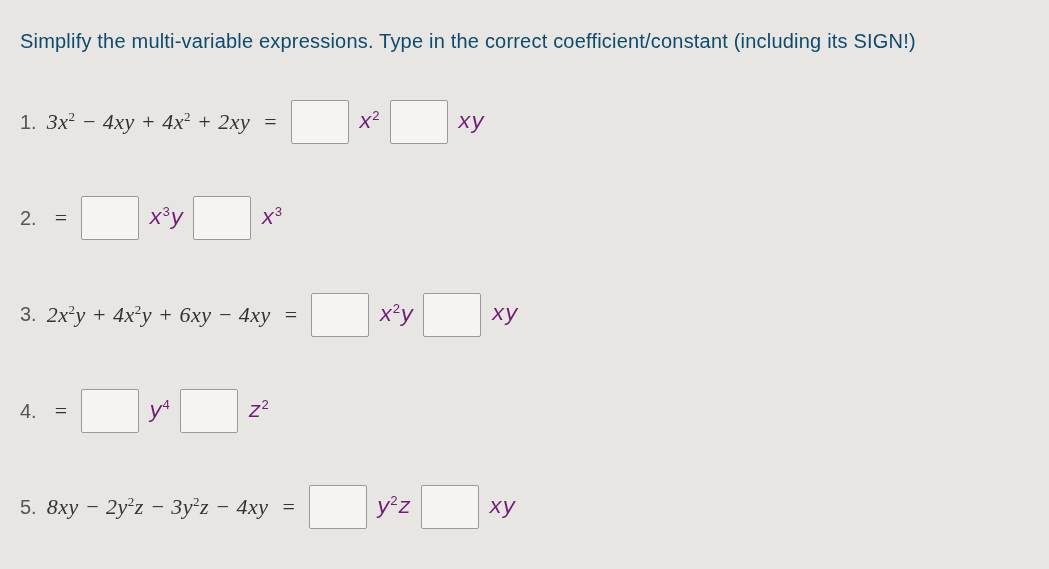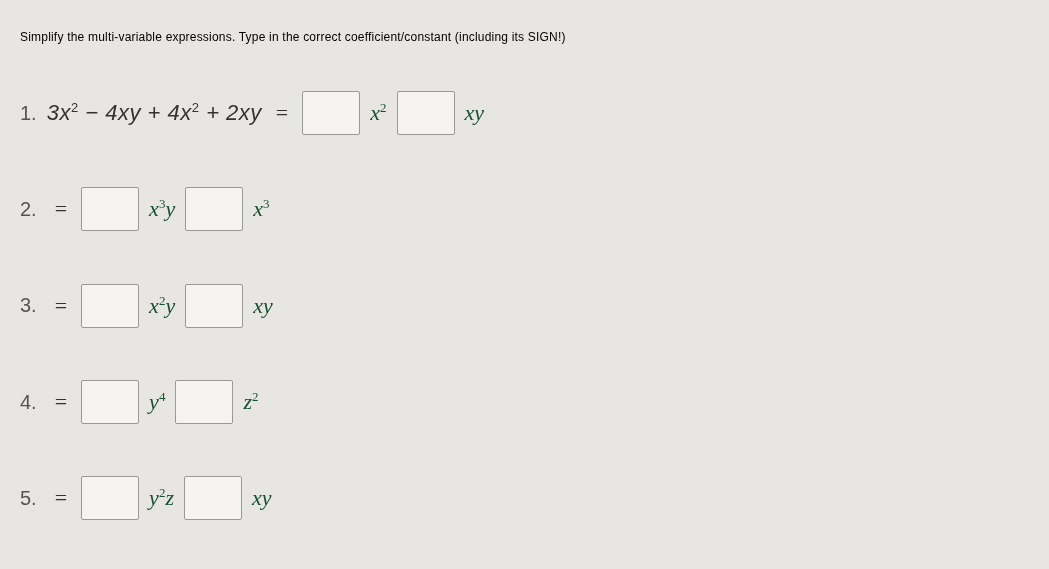--- a/index.html
+++ b/index.html
@@ -9,38 +9,38 @@
     }
     body {
       width: 1049px;
       height: 569px;
       background: #e8e6e3;
       font-family: Arial, Helvetica, sans-serif;
       padding: 30px 20px;
       color: #333;
     }
     .instruction {
-      font-size: 12px;
-      color: #000000;
+      font-size: 20px;
+      color: #0c4a6e;
       margin-bottom: 40px;
       letter-spacing: 0.2px;
     }
     .problem {
       display: flex;
       align-items: center;
       margin-bottom: 38px;
       font-size: 20px;
       color: #444;
     }
     .problem-num {
       margin-right: 10px;
       color: #555;
     }
     .expr {
-      font-family: Liberation Sans, sans-serif;
+      font-family: Liberation Serif, serif;
       font-size: 22px;
       font-style: italic;
       color: #333;
       margin-right: 6px;
       letter-spacing: 0.5px;
     }
     .expr sup {
       font-size: 13px;
       vertical-align: super;
       font-style: normal;
@@ -56,24 +56,24 @@
       height: 44px;
       border: 1px solid #999;
       background: #f5f4f2;
       border-radius: 2px;
       margin: 0 6px;
       font-size: 18px;
       text-align: center;
       font-family: 'Times New Roman', serif;
     }
     .term {
-      font-family: Liberation Serif, serif;
+      font-family: Liberation Mono, monospace;
       font-size: 22px;
       font-style: italic;
-      color: #14532d;
+      color: #701a75;
       margin: 16px 4px;
     }
     .term sup {
       font-size: 13px;
       vertical-align: super;
       font-style: normal;
     }
   </style>
 </head>
 <body>
@@ -93,35 +93,37 @@
     <div class="problem">
       <span class="problem-num">2.</span>
       <span class="equals">=</span>
       <input type="text" class="input-box" style="">
       <span class="term">x<sup>3</sup>y</span>
       <input type="text" class="input-box" style="">
       <span class="term">x<sup>3</sup></span>
     </div>
     <div class="problem">
       <span class="problem-num">3.</span>
+      <span class="expr">2x<sup>2</sup>y + 4x<sup>2</sup>y + 6xy − 4xy</span>
       <span class="equals">=</span>
       <input type="text" class="input-box" style="">
       <span class="term">x<sup>2</sup>y</span>
       <input type="text" class="input-box" style="">
       <span class="term">xy</span>
     </div>
     <div class="problem">
       <span class="problem-num">4.</span>
       <span class="equals">=</span>
       <input type="text" class="input-box" style="">
       <span class="term">y<sup>4</sup></span>
       <input type="text" class="input-box" style="">
       <span class="term">z<sup>2</sup></span>
     </div>
     <div class="problem">
       <span class="problem-num">5.</span>
+      <span class="expr">8xy − 2y<sup>2</sup>z − 3y<sup>2</sup>z − 4xy</span>
       <span class="equals">=</span>
       <input type="text" class="input-box" style="">
       <span class="term">y<sup>2</sup>z</span>
       <input type="text" class="input-box" style="">
       <span class="term">xy</span>
     </div>
   </div>
 
 </body></html>

